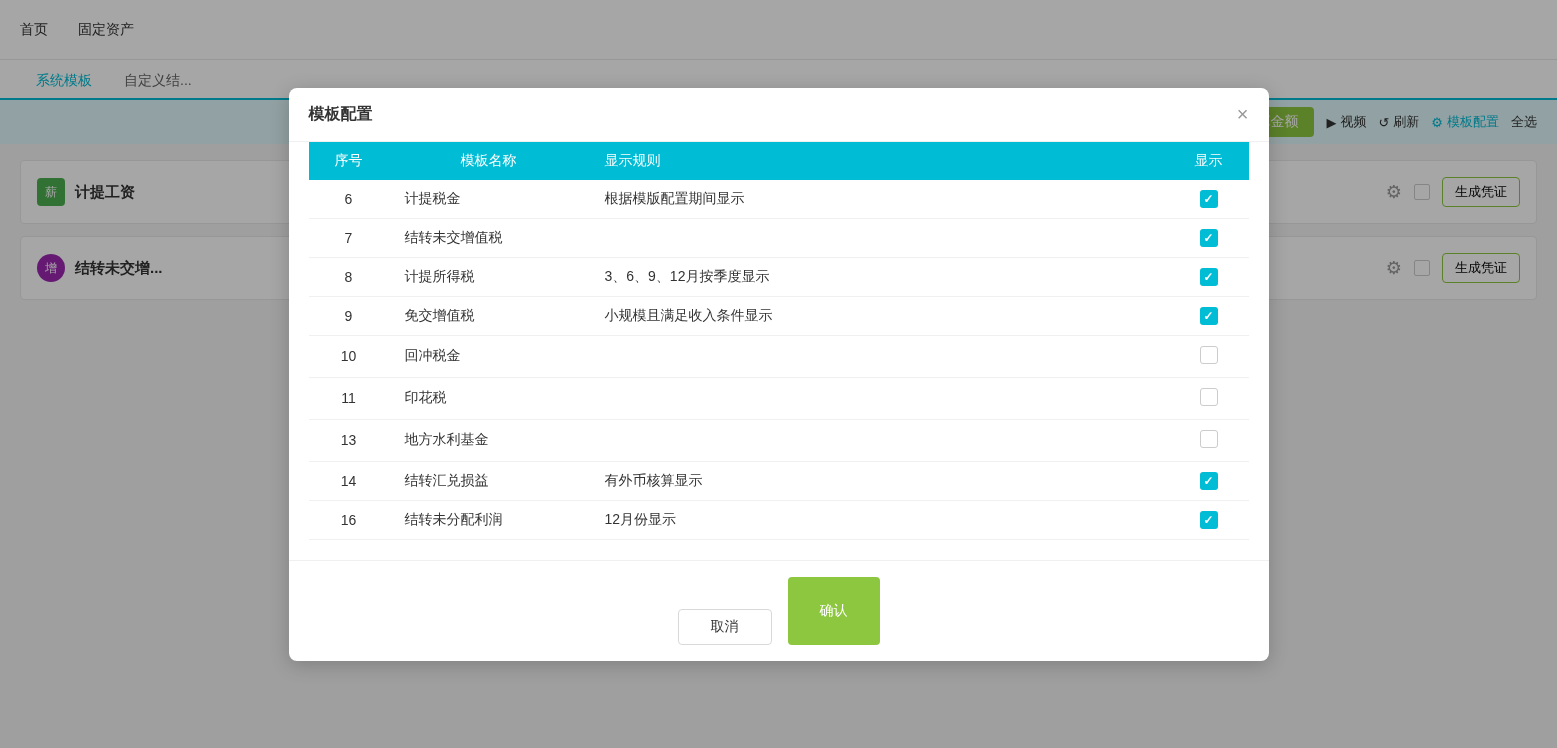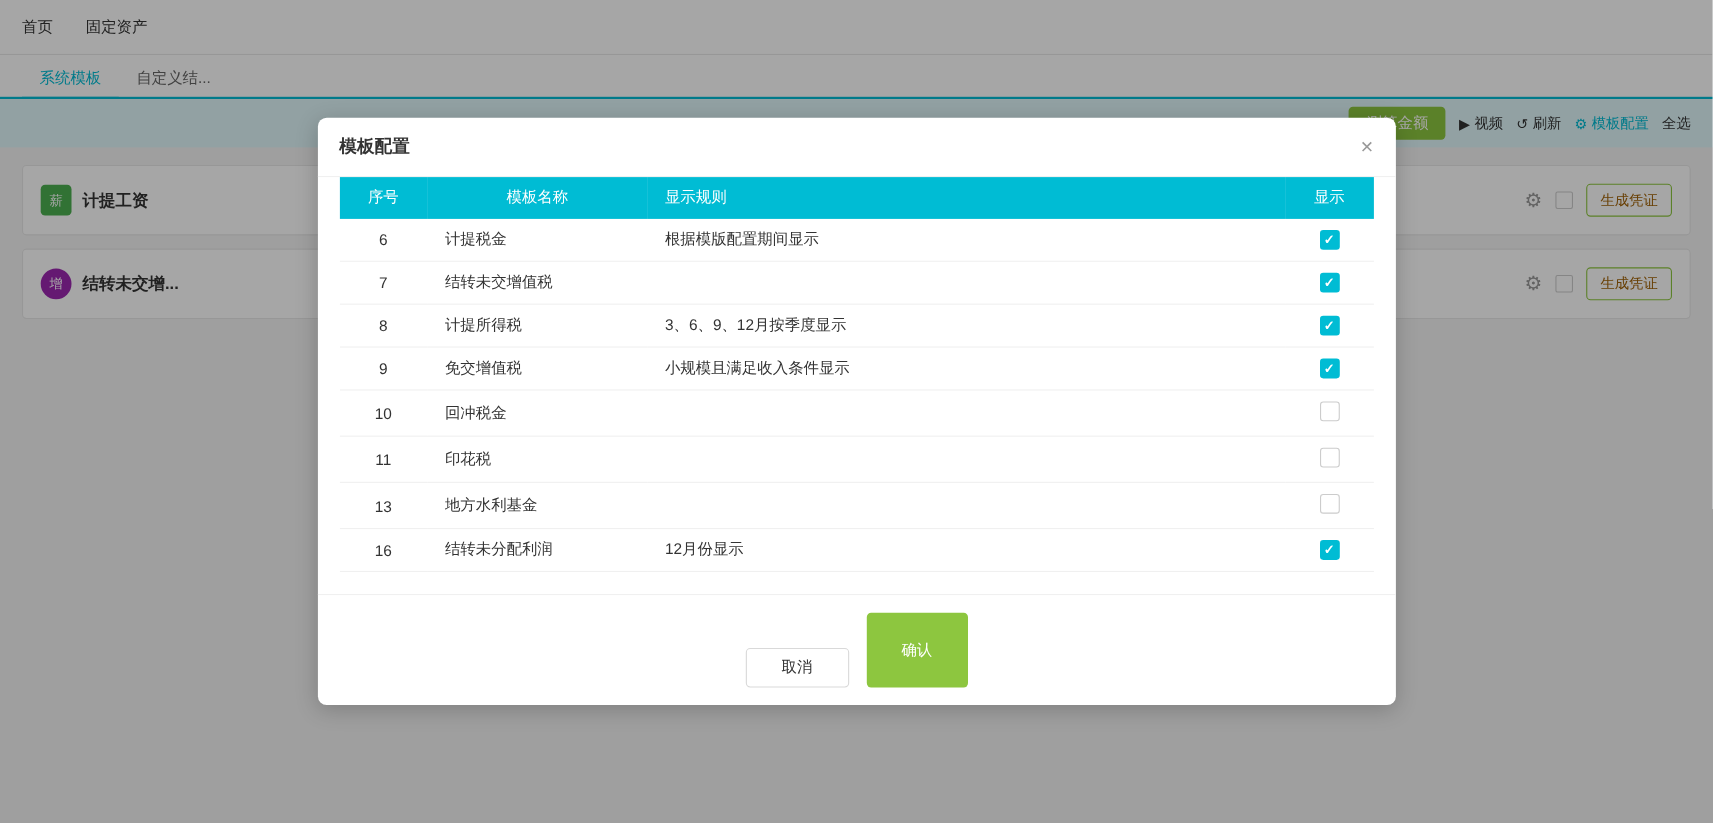--- a/index.html
+++ b/index.html
@@ -18,21 +18,21 @@
       width: 100%;
       height: 100%;
       background: #f5f5f5;
       position: absolute;
       top: 0; left: 0;
     }
 
     
     .top-nav {
       background: #fff;
-      height: 50px;
+      height: 60px;
       display: flex;
       align-items: center;
       padding: 0 20px;
       gap: 30px;
       border-bottom: 1px solid #e8e8e8;
     }
     .top-nav-item {
       font-size: 14px;
       color: #333;
       cursor: pointer;
@@ -129,21 +129,21 @@
       background: #9c27b0;
       border-radius: 50%;
       display: flex; align-items: center; justify-content: center;
       color: #fff; font-size: 12px;
     }
     .card-title { font-size: 15px; color: #333; font-weight: 700; }
     .card-amount { font-size: 24px; font-weight: bold; color: #333; }
     .card-right { display: flex; align-items: center; gap: 12px; }
     .btn-gen-voucher {
       border: 1px solid #8dc63f;
-      color: #a16207;
+      color: #000000;
       background: #fff;
       padding: 5px 12px;
       border-radius: 4px;
       cursor: pointer;
       font-size: 13px;
     }
     .gear-icon {
       color: #999;
       font-size: 18px;
       cursor: pointer;
@@ -416,20 +416,26 @@
               <td></td>
               <td style="text-align: center;"><div class="cb-unchecked"></div></td>
             </tr>
             <tr>
               <td>13</td>
               <td>地方水利基金</td>
               <td></td>
               <td style="text-align: center;"><div class="cb-unchecked"></div></td>
             </tr>
             <tr>
+              <td>14</td>
+              <td>结转汇兑损益</td>
+              <td>有外币核算显示</td>
+              <td style="text-align: center;"><div class="cb-checked"></div></td>
+            </tr>
+            <tr>
               <td>16</td>
               <td>结转未分配利润</td>
               <td>12月份显示</td>
               <td style="text-align: center;"><div class="cb-checked"></div></td>
             </tr>
           </tbody>
       </table>
     </div>
 
     <div class="modal-footer">

